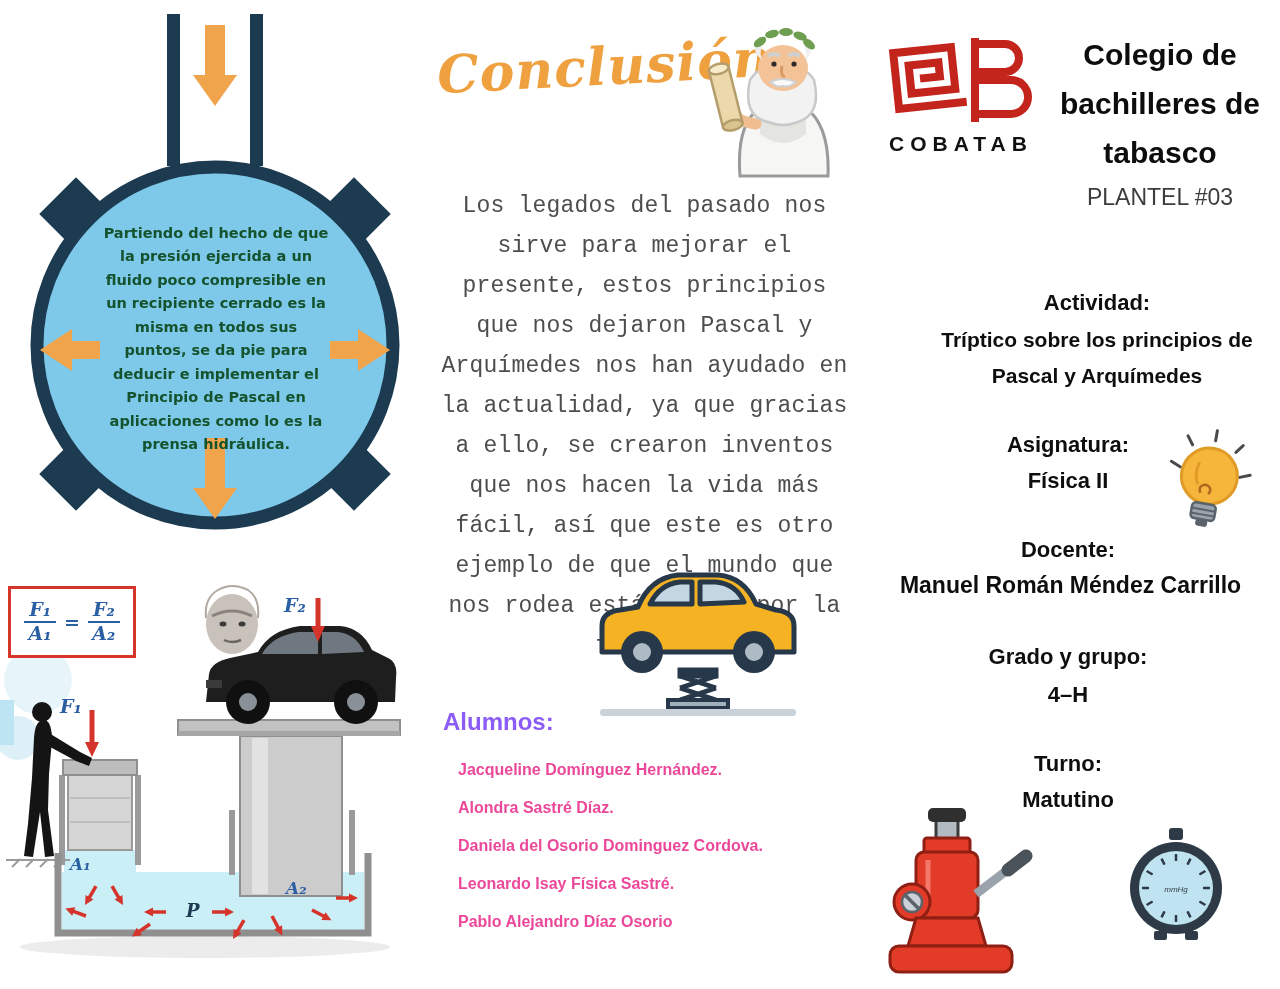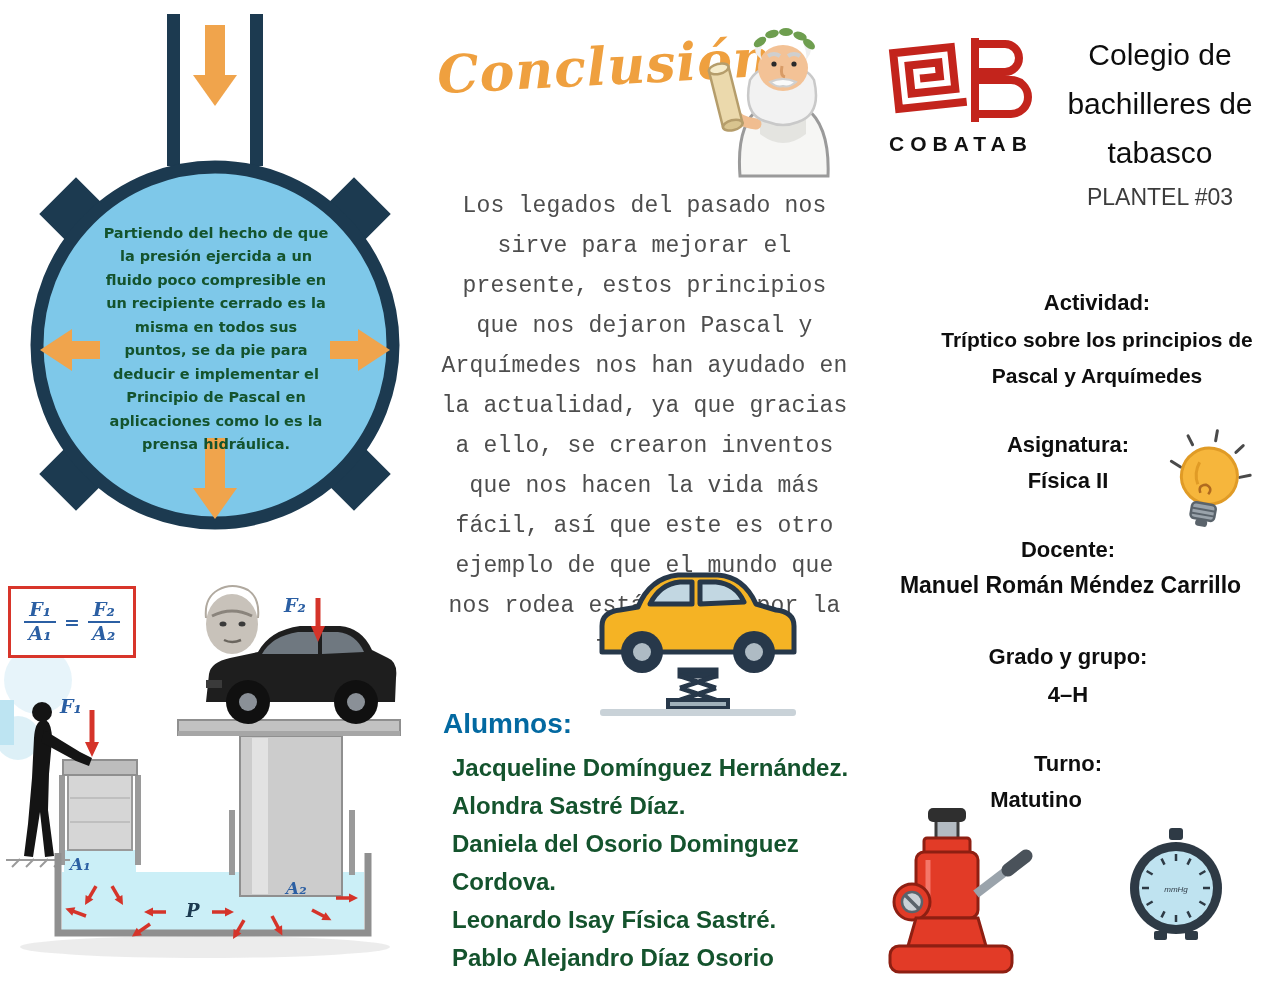--- a/index.html
+++ b/index.html
@@ -17,28 +17,28 @@
   .frac{display:inline-flex;flex-direction:column;align-items:center;line-height:1.05;}
   .frac .num{border-bottom:2px solid #2B5FA3;padding:0 5px 1px;}
   .frac .den{padding-top:1px;}
 
   
   .title-script{position:absolute;left:437px;top:36px;width:320px;
     font-family:"DejaVu Serif",serif;font-style:italic;font-weight:700;font-size:52px;
     color:#EFA03F;transform:rotate(-3deg);letter-spacing:1px;}
   .paragraph{position:absolute;left:437px;top:186px;width:415px;text-align:center;
     font-size:23px;line-height:40px;color:#4d4d4d;letter-spacing:0.2px;font-family:Liberation Mono, monospace;}
-  .students-label{font-weight:700;font-size:28px;color:#0369a1;margin-bottom:2px;}
-  .students{list-style:none;margin:9px;padding:0;font-weight:700;font-size:24px;line-height:38px;color:#14532d;}
+  .students-label{font-weight:700;font-size:24px;color:#8b5cf6;margin-bottom:2px;}
+  .students{list-style:none;margin:15px;padding:0;font-weight:700;font-size:16px;line-height:38px;color:#ec4899;}
 
   
   .logo-word{position:absolute;left:872px;top:132px;width:178px;text-align:center;
     font-weight:700;font-size:21px;letter-spacing:6px;color:#111;}
   .school-name{position:absolute;left:1040px;top:30px;width:240px;text-align:center;
-    font-weight:400;font-size:30px;line-height:49px;color:#0d0d0d;}
+    font-weight:700;font-size:30px;line-height:49px;color:#0d0d0d;}
   .plantel{position:absolute;left:1040px;top:184px;width:240px;text-align:center;
     font-size:23px;color:#3c3c3c;}
   .rc{position:absolute;text-align:center;font-weight:700;color:#0e0e0e;font-size:22px;line-height:34px;}
 </style>
 </head>
 <body>
 
 <div class="page">
 
   <svg class="abs" style="left:0;top:0" width="430" height="545" viewBox="0 0 430 545">
@@ -294,21 +294,21 @@
     </g>
   </svg>
 
   <div class="rc" style="left:918px;top:533px;width:300px">Docente:</div>
   <div class="rc" style="left:878px;top:568px;width:385px;font-size:23px">Manuel Román Méndez Carrillo</div>
 
   <div class="rc" style="left:918px;top:640px;width:300px">Grado y grupo:</div>
   <div class="rc" style="left:918px;top:678px;width:300px">4–H</div>
 
   <div class="rc" style="left:918px;top:747px;width:300px">Turno:</div>
-  <div class="rc" style="left:886px;top:783px;width:300px">Matutino</div>
+  <div class="rc" style="left:918px;top:783px;width:300px">Matutino</div>
 
   <svg class="abs" style="left:872px;top:802px" width="165" height="182" viewBox="0 0 165 182">
     <rect x="64" y="18" width="22" height="20" fill="#B3BBC2" stroke="#3b3b3b" stroke-width="3"></rect>
     <rect x="56" y="6" width="38" height="14" rx="5" fill="#2F2F2F"></rect>
     <rect x="52" y="36" width="46" height="16" rx="3" fill="#E23B27" stroke="#8E1F12" stroke-width="3"></rect>
     <rect x="44" y="50" width="62" height="66" rx="8" fill="#E23B27" stroke="#8E1F12" stroke-width="3"></rect>
     <line x1="56" y1="58" x2="56" y2="108" stroke="#F4776A" stroke-width="5"></line>
     <line x1="104" y1="92" x2="138" y2="66" stroke="#9AA3AB" stroke-width="9"></line>
     <line x1="136" y1="68" x2="154" y2="54" stroke="#4A525A" stroke-width="13" stroke-linecap="round"></line>
     <circle cx="40" cy="100" r="18" fill="#E23B27" stroke="#8E1F12" stroke-width="3"></circle>

